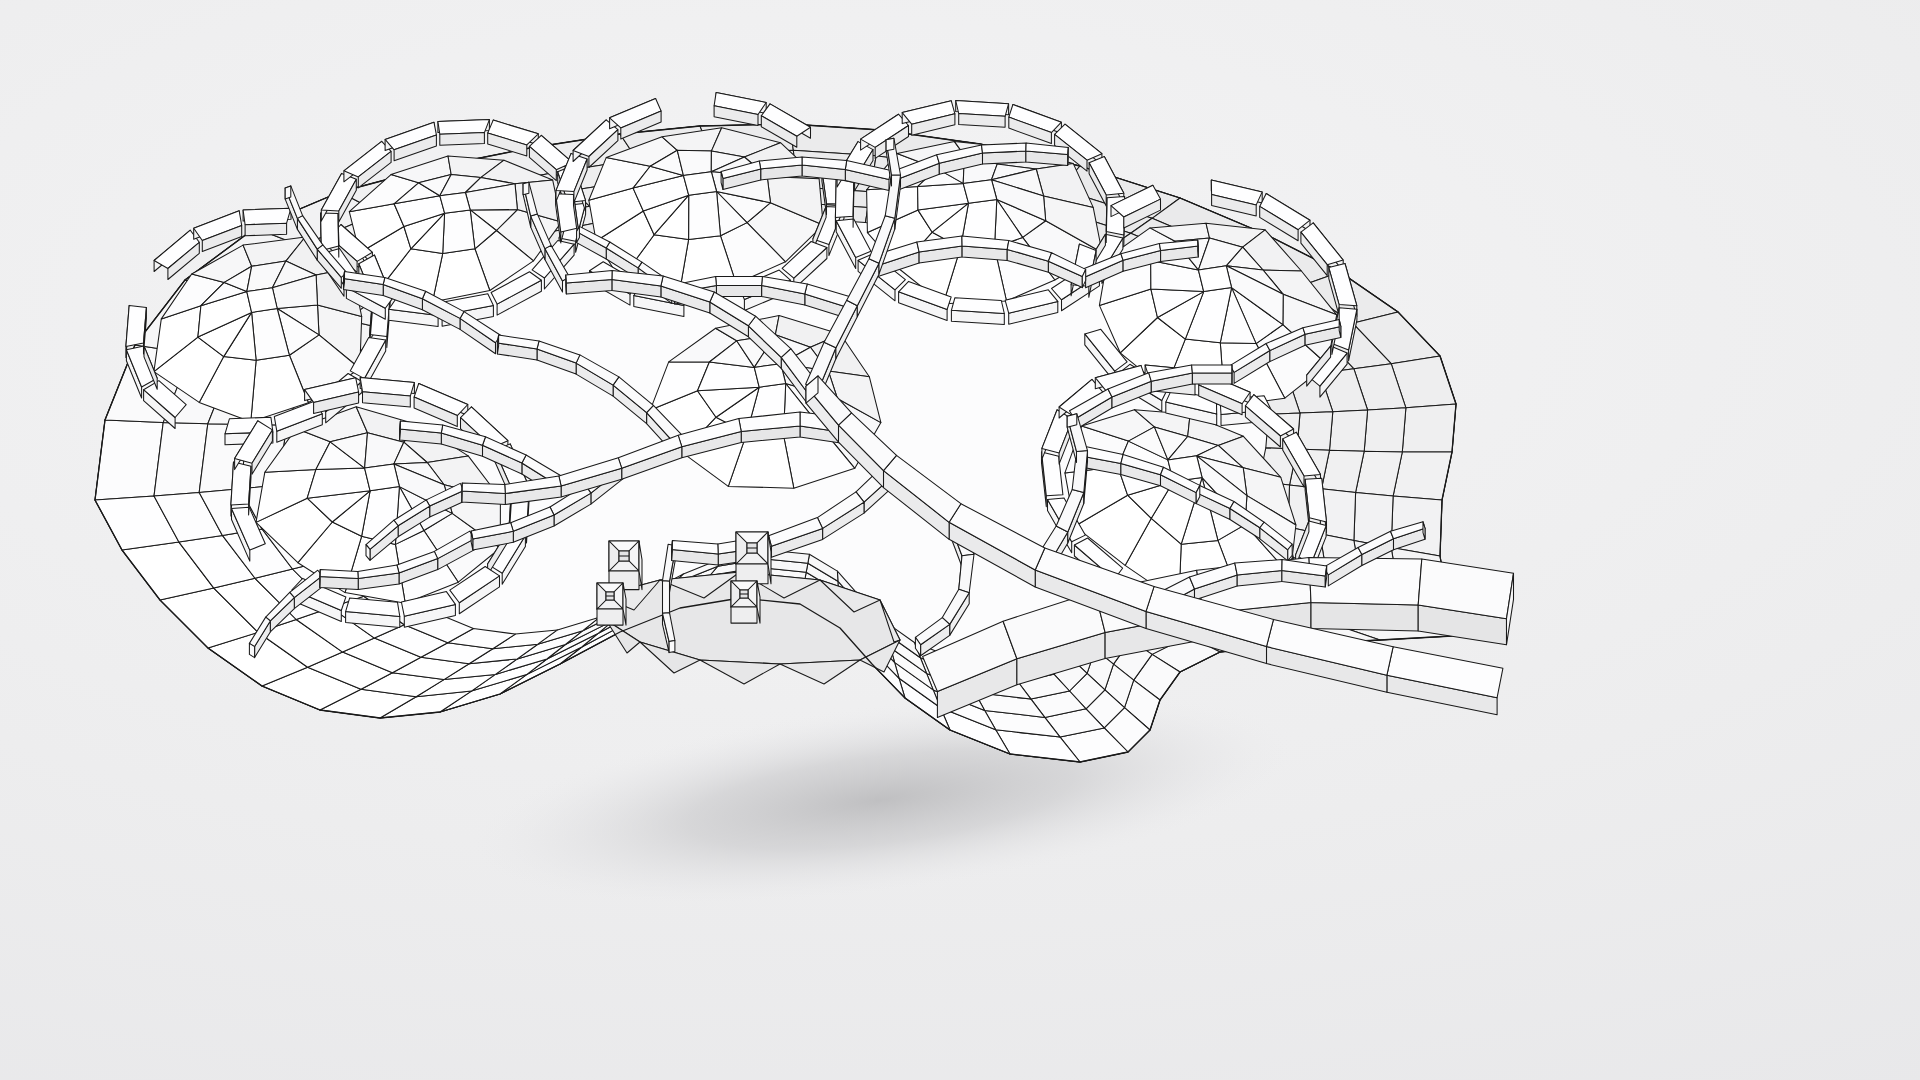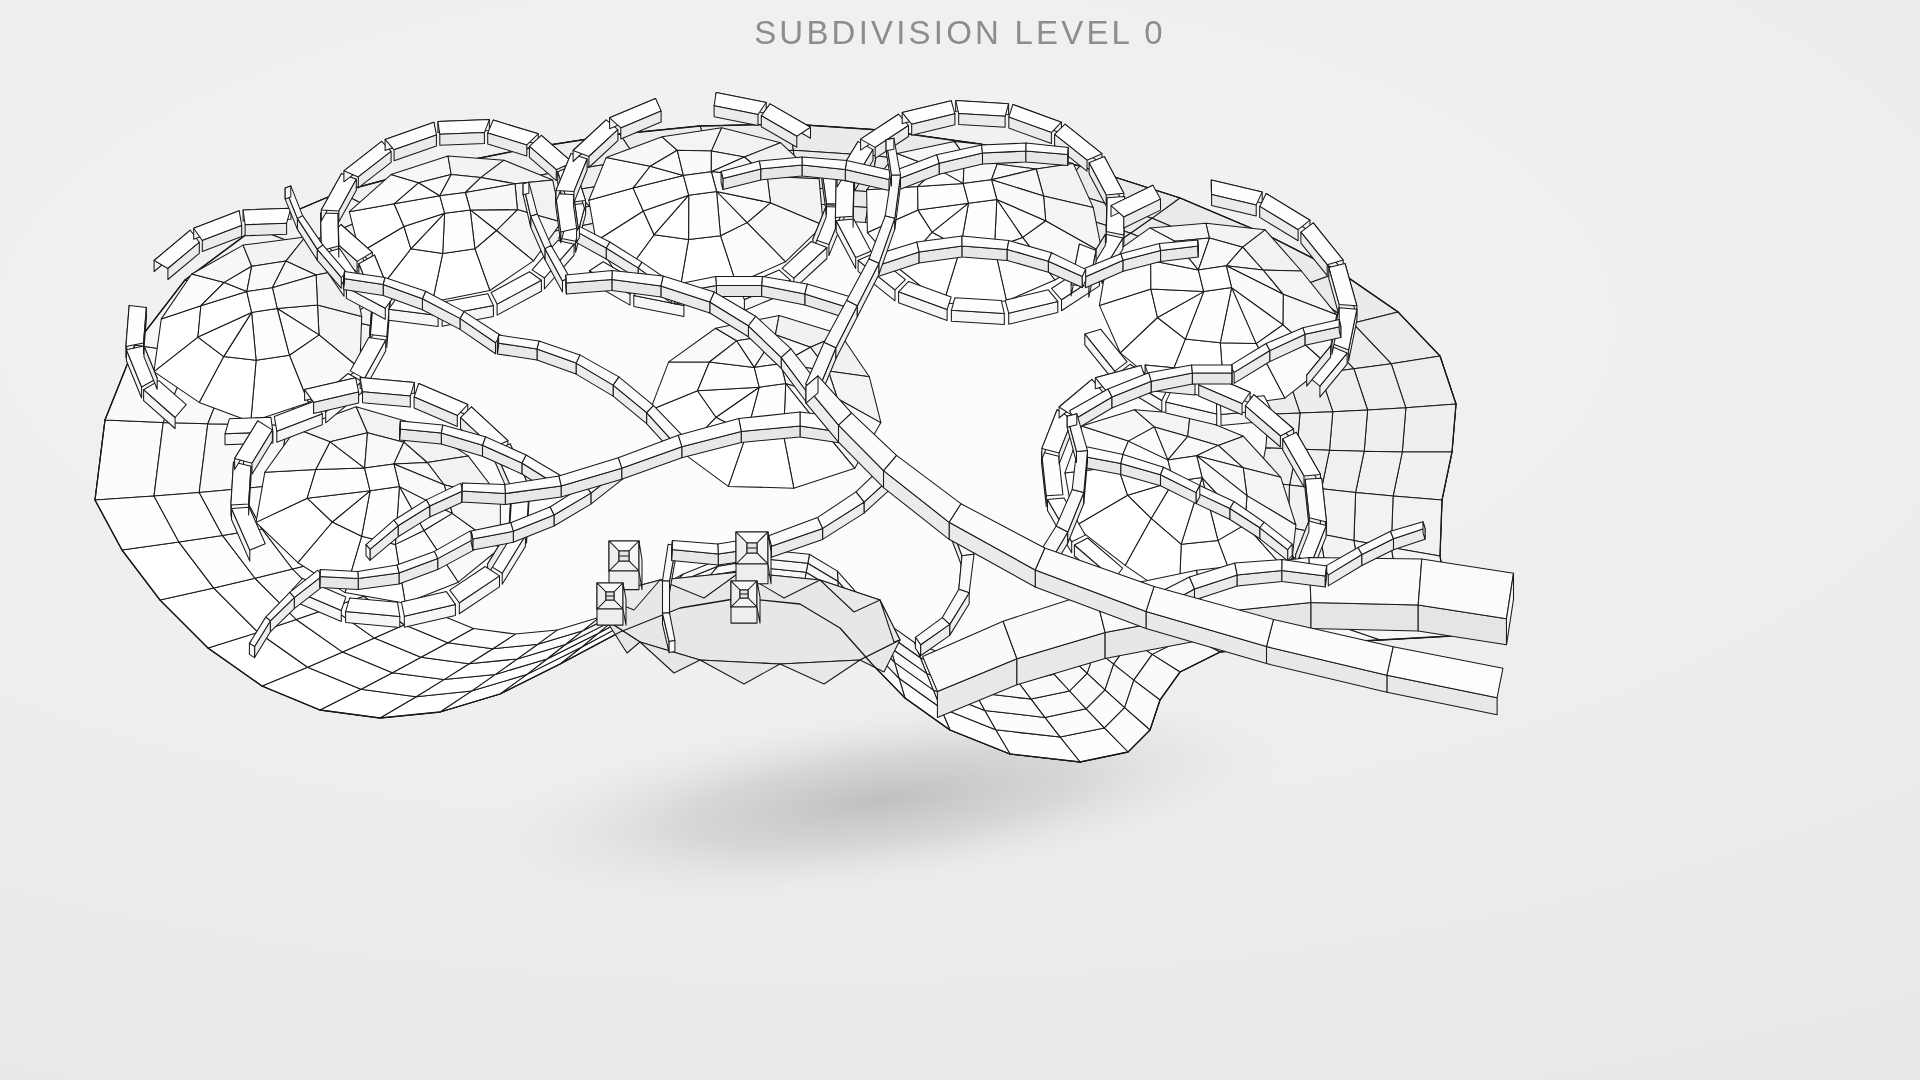--- a/index.html
+++ b/index.html
@@ -48,21 +48,20 @@
     height: 1080px;
     display: block;
   }
 </style>
 </head>
 <body>
 
 <div id="stage" style="background: rgb(239, 239, 240);">
   <div id="backdrop"></div>
 
-  <div id="title" style="color: rgb(141, 141, 144);">SUBDIVISION LEVEL 0</div>
 
   <div id="viewport">
     <svg class="scene" id="scene" viewBox="0 0 1920 1080" shape-rendering="geometricPrecision">
       <defs>
         <radialGradient id="shadowGrad" cx="50%" cy="50%" r="50%">
           <stop offset="0%" stop-color="#bdbdbf" stop-opacity="0.95"></stop>
           <stop offset="45%" stop-color="#cfcfd1" stop-opacity="0.75"></stop>
           <stop offset="78%" stop-color="#e2e2e4" stop-opacity="0.35"></stop>
           <stop offset="100%" stop-color="#efeff0" stop-opacity="0"></stop>
         </radialGradient>

